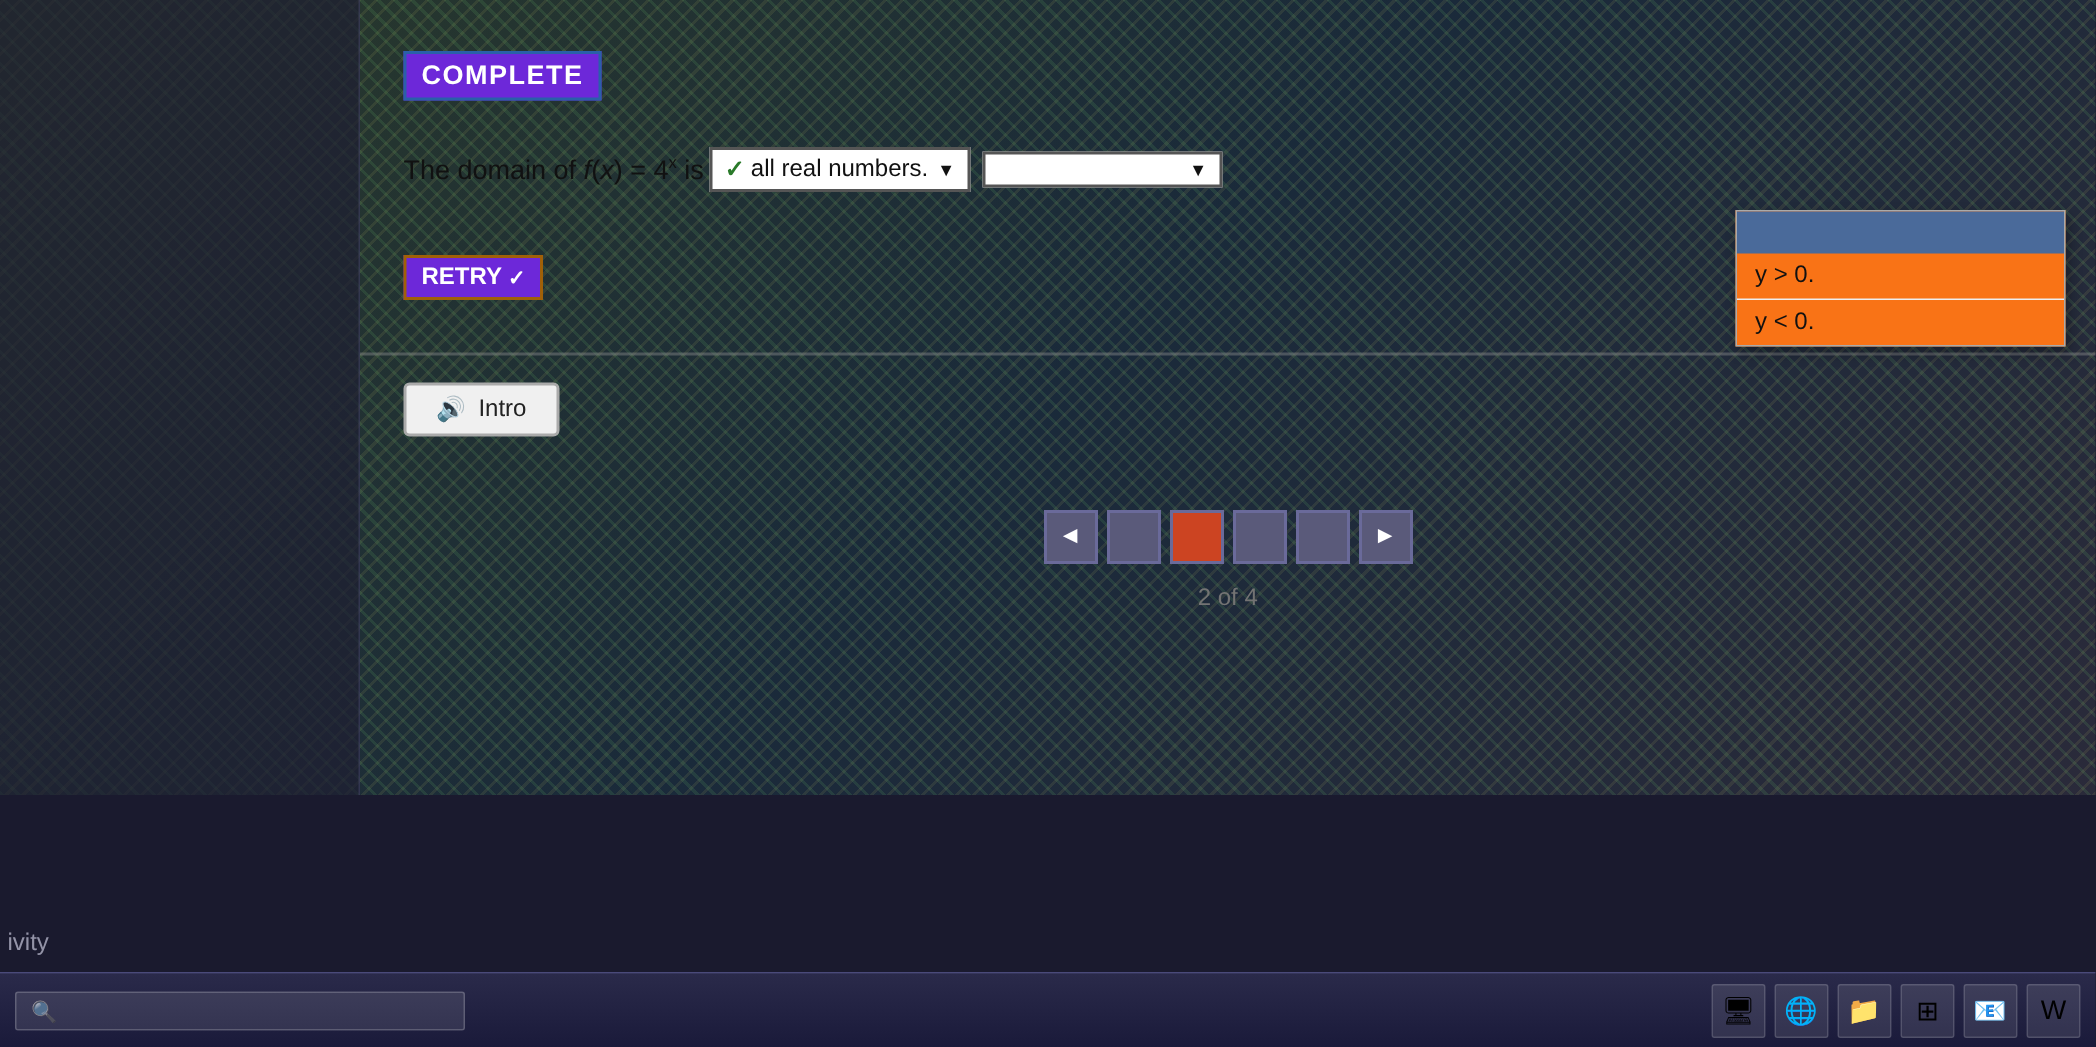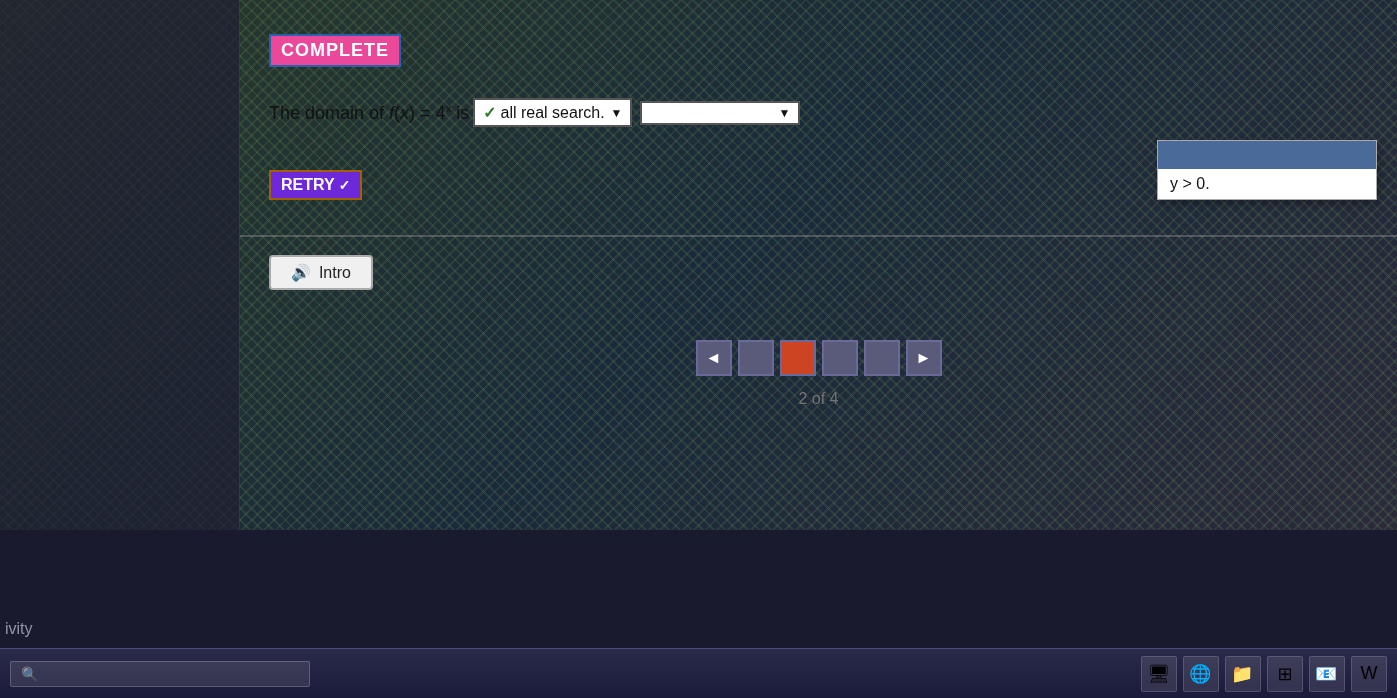--- a/index.html
+++ b/index.html
@@ -54,21 +54,21 @@
       left: 240px;
       width: 1157px;
       height: 530px;
     }
 
     
     .complete-badge {
       position: absolute;
       top: 34px;
       left: 29px;
-      background: #ec4899;
+      background: #6d28d9;
       color: white;
       font-weight: bold;
       font-size: 18px;
       padding: 4px 10px;
       border: 2px solid #2a60a9;
       letter-spacing: 1px;
     }
 
     
     .question-row {
@@ -131,21 +131,21 @@
       margin-left: auto;
       font-size: 12px;
     }
 
     
     .dropdown-popup {
       position: absolute;
       top: 140px;
       right: 20px;
       width: 220px;
-      background: #ffffff;
+      background: #f97316;
       border: 1px solid #aaa;
       box-shadow: 2px 4px 8px rgba(0,0,0,0.3);
       z-index: 100;
     }
 
     .dropdown-popup .popup-header {
       background: #4a6a9a;
       height: 28px;
     }
 
@@ -335,34 +335,35 @@
 
 <div class="content-area">
 
   <div class="complete-badge">COMPLETE</div>
 
   <div class="question-row">
     <span class="question-text">The domain of <i>f</i>(<i>x</i>) = 4<sup>x</sup> is</span>
 
     <div class="dropdown-answered">
       <span class="check">✓</span>
-      <span>all real search.</span>
+      <span>all real numbers.</span>
       <span class="arrow">▼</span>
     </div>
 
 
     <div class="dropdown-open">
       <span></span>
       <span class="arrow">▼</span>
     </div>
   </div>
 
   <div class="dropdown-popup">
     <div class="popup-header"></div>
     <div class="popup-item">y &gt; 0.</div>
+    <div class="popup-item">y &lt; 0.</div>
   </div>
 
   <div class="retry-button">
     <span>RETRY</span>
     <span class="retry-arrow">✓</span>
   </div>
 
   <div class="divider"></div>
 
   <div class="intro-button">

